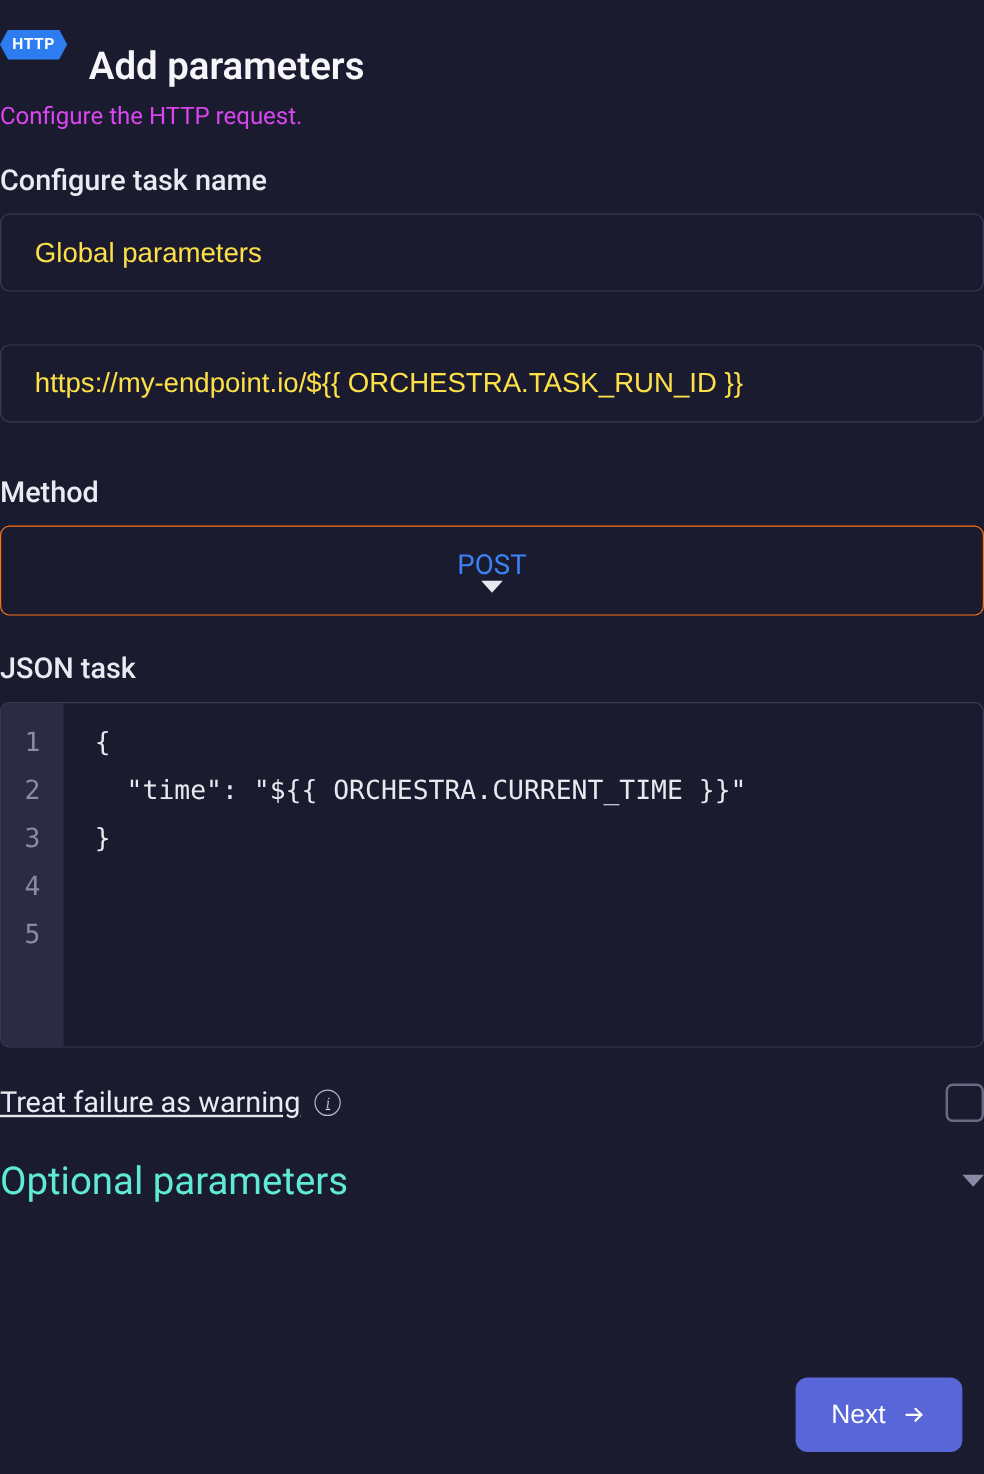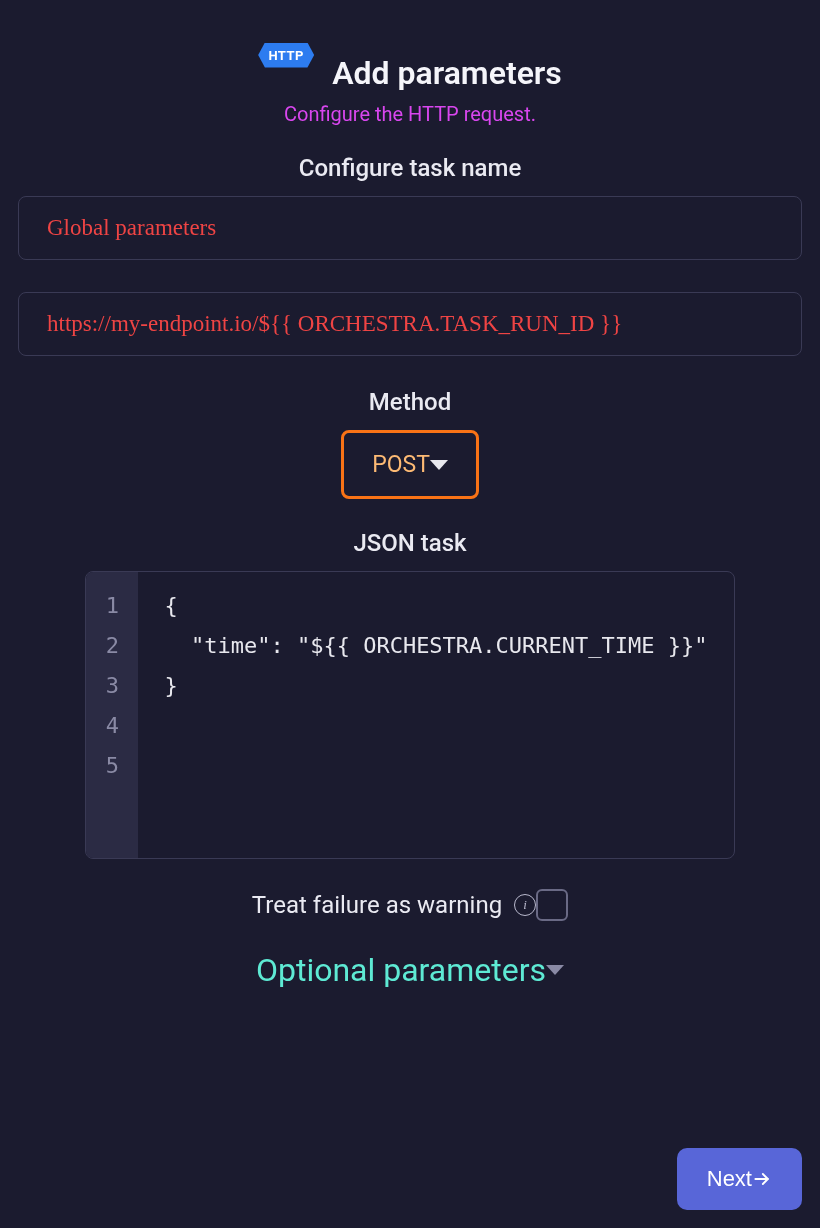--- a/index.html
+++ b/index.html
@@ -6,25 +6,23 @@
   html, body {
     width: 820px;
     height: 1228px;
     background: #1b1b2f;
     color: #e8e8ee;
     font-family: -apple-system, BlinkMacSystemFont, "Segoe UI", Roboto, Helvetica, Arial, sans-serif;
     overflow: hidden;
     position: relative;
   }
   .container {
-    padding: 18px;
     display: flex;
     flex-direction: column;
     height: 100%;
-    align-items: center;
   }
   .header {
     display: flex;
     align-items: center;
     gap: 18px;
     margin-bottom: 10px;
   }
   .http-badge {
     background: #2d7cf0;
     color: #ffffff;
@@ -55,41 +53,42 @@
     color: #eaeaf2;
     margin-bottom: 14px;
   }
   .text-input {
     width: 100%;
     background: transparent;
     border: 1px solid #3a3a55;
     border-radius: 8px;
     padding: 18px 28px;
     font-size: 23px;
-    color: #ef4444;
-    font-family: Liberation Serif, serif;
+    color: #fde047;
+    font-family: Liberation Sans, sans-serif;
     outline: none;
-    margin-bottom: 32px;
+    margin-bottom: 44px;
   }
   .select-wrap {
     position: relative;
     margin-bottom: 30px;
   }
   .select-input {
     width: 100%;
     background: transparent;
-    border: 3px solid #f97316;
+    border: 1px solid #f97316;
     border-radius: 8px;
     padding: 18px 28px;
     font-size: 23px;
-    color: #fdba74;
+    color: #3b82f6;
     cursor: pointer;
     display: flex;
     align-items: center;
     justify-content: space-between;
+    flex-direction: column;
   }
   .caret-down {
     width: 0; height: 0;
     border-left: 9px solid transparent;
     border-right: 9px solid transparent;
     border-top: 10px solid #e8e8ee;
   }
   .code-editor {
     border: 1px solid #3a3a55;
     border-radius: 8px;
@@ -116,20 +115,21 @@
     line-height: 40px;
     white-space: pre;
     flex: 1;
     background: transparent;
   }
   .checkbox-row {
     display: flex;
     align-items: center;
     justify-content: space-between;
     margin-bottom: 30px;
+    text-decoration: underline;
   }
   .checkbox-label-group {
     display: flex;
     align-items: center;
     gap: 12px;
     font-size: 24px;
     color: #eaeaf2;
   }
   .info-icon {
     width: 22px; height: 22px;
@@ -172,20 +172,21 @@
   .next-btn {
     background: #5866d8;
     color: #ffffff;
     border: none;
     border-radius: 10px;
     padding: 18px 30px;
     font-size: 22px;
     font-weight: 500;
     display: inline-flex;
     align-items: center;
+    gap: 14px;
     cursor: pointer;
   }
   .arrow-right {
     display: inline-block;
   }
   .arrow-right svg { display: block; }
 </style>
 </head>
 <body>
 

